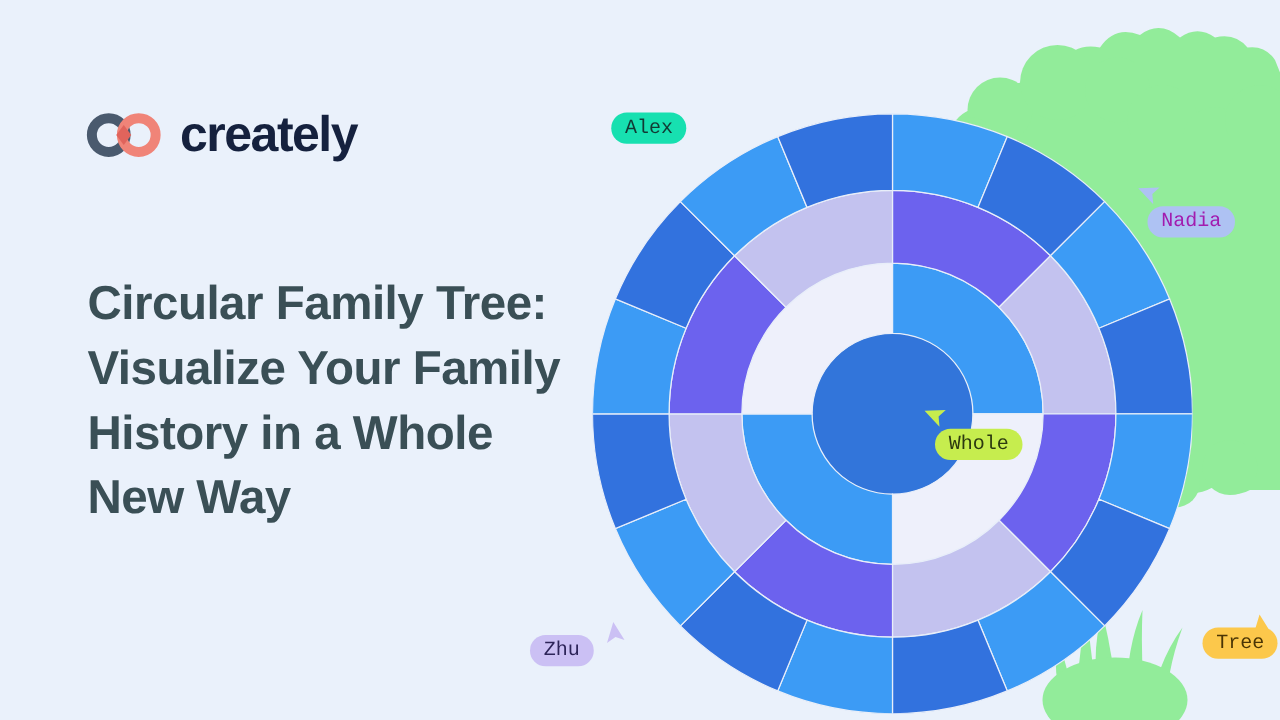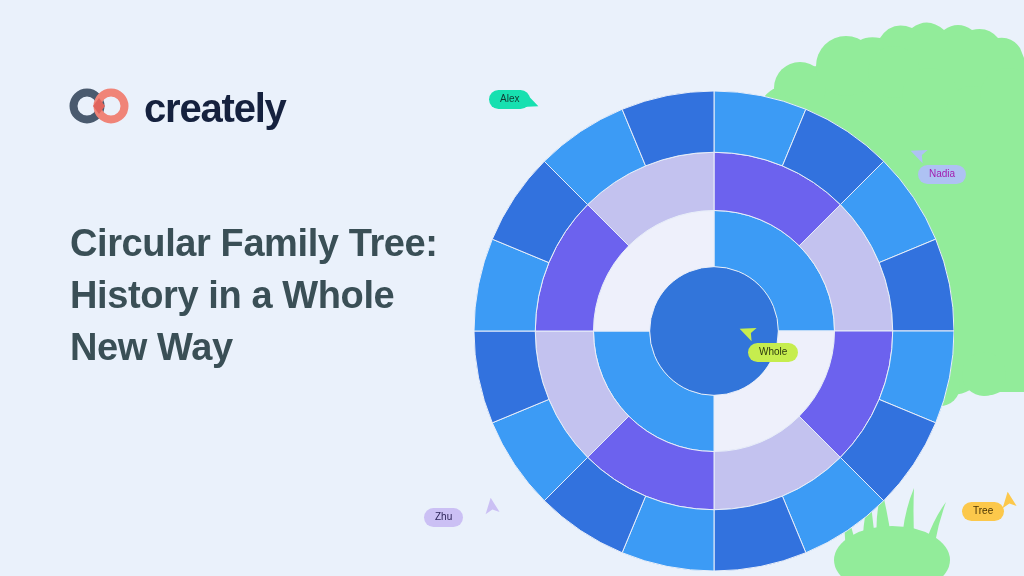--- a/index.html
+++ b/index.html
@@ -27,21 +27,21 @@
     inset: 0;
     pointer-events: none;
   }
 
   
   .brand {
     position: absolute;
     left: 68px;
     top: 88px;
     display: flex;
-    align-items: flex-start;
+    align-items: center;
     gap: 14px;
   }
   .brand-mark { display: block; }
   .brand-word {
     font-size: 40px;
     font-weight: bold;
     letter-spacing: -1.2px;
     color: #15213E;
     line-height: 1;
     white-space: nowrap;
@@ -76,24 +76,24 @@
     display: block;
   }
   .cursor-arrow {
     position: absolute;
     display: block;
   }
   .cursor-pill {
     position: absolute;
     border-radius: 999px;
     padding: 4px 11px 5px 11px;
-    font-size: 10px;
+    font-size: 16px;
     line-height: 1;
     white-space: nowrap;
-    font-family: Liberation Sans, sans-serif;
+    font-family: Liberation Mono, monospace;
   }
 </style>
 </head>
 <body>
 
 <div id="stage">
 
   <div class="decor-layer">
     <svg width="1024" height="576" viewBox="0 0 1024 576">
 
@@ -136,20 +136,21 @@
     <svg class="brand-mark" width="62" height="36" viewBox="0 0 62 36">
       <circle cx="19" cy="18" r="13.5" fill="none" stroke="#4A5A6E" stroke-width="8"></circle>
       <circle cx="43" cy="18" r="13.5" fill="none" stroke="#F08478" stroke-width="8"></circle>
       <path d="M31 10 l6 8 l-6 8 l-6 -8 Z" fill="#E0645C"></path>
     </svg>
     <span class="brand-word">creately</span>
   </div>
 
   <h1 class="headline">
     <span class="line">Circular Family Tree:</span>
+    <span class="line">Visualize Your Family</span>
     <span class="line">History in a Whole</span>
     <span class="line">New Way</span>
   </h1>
 
   <div class="sunburst">
     <svg id="sunburst-svg" width="480" height="480" viewBox="0 0 480 480">
         <g>
           <circle cx="240" cy="240" r="64.34042553191489" fill="#3275DA"></circle>
         </g>
         <g>

